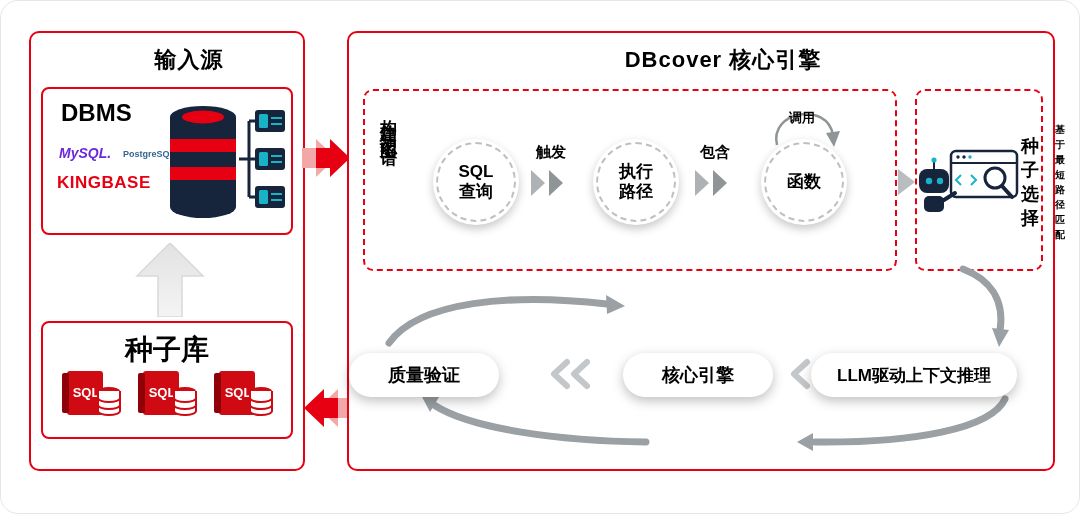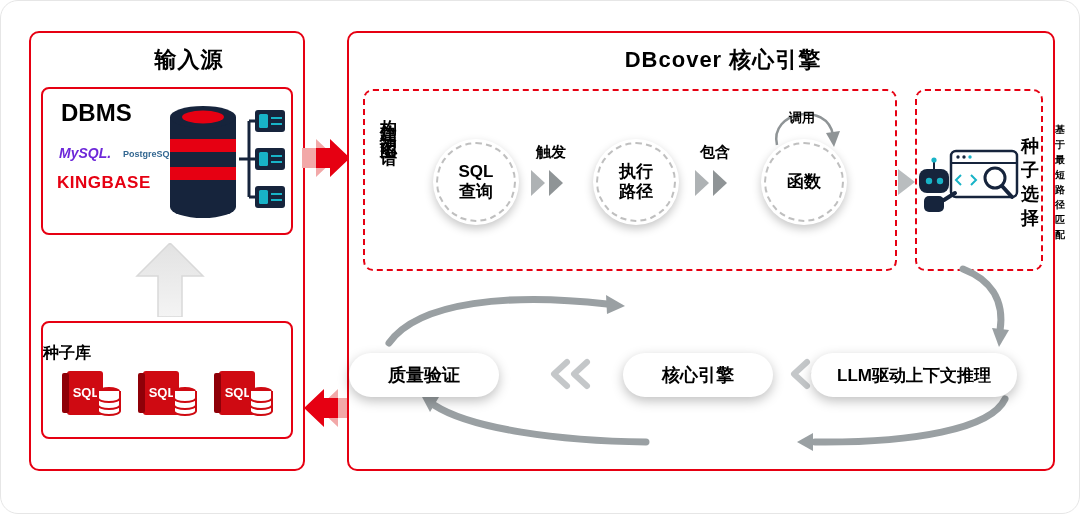--- a/index.html
+++ b/index.html
@@ -27,22 +27,22 @@
   .logo-kingbase{position:absolute; left:14px; top:84px; font-size:17px; font-weight:800;
     color:var(--red); letter-spacing:.5px;}
   .db-icon{position:absolute; right:4px; top:6px;}
 
   
   .up-arrow{position:absolute; left:104px; top:210px;}
 
   
   .seed-box{position:absolute; left:10px; top:288px; width:252px; height:118px;
     border:2px solid var(--red); border-radius:8px;}
-  .seed-title{position:absolute; top:20px; left:0; width:100%; text-align:left;
-    font-size:16px; font-weight:800;}
+  .seed-title{position:absolute; top:8px; left:0; width:100%; text-align:center;
+    font-size:28px; font-weight:800;}
   .sql-icons{position:absolute; top:44px; left:0; width:100%; display:flex;
     justify-content:center; gap:12px;}
 
   
   .red-arrow{position:absolute;}
   .red-arrow.to-right{left:301px; top:136px;}
   .red-arrow.to-left{left:301px; top:386px; transform:scaleX(-1);}
 
   
   .kg-box{position:absolute; left:14px; top:56px; width:534px; height:182px;

